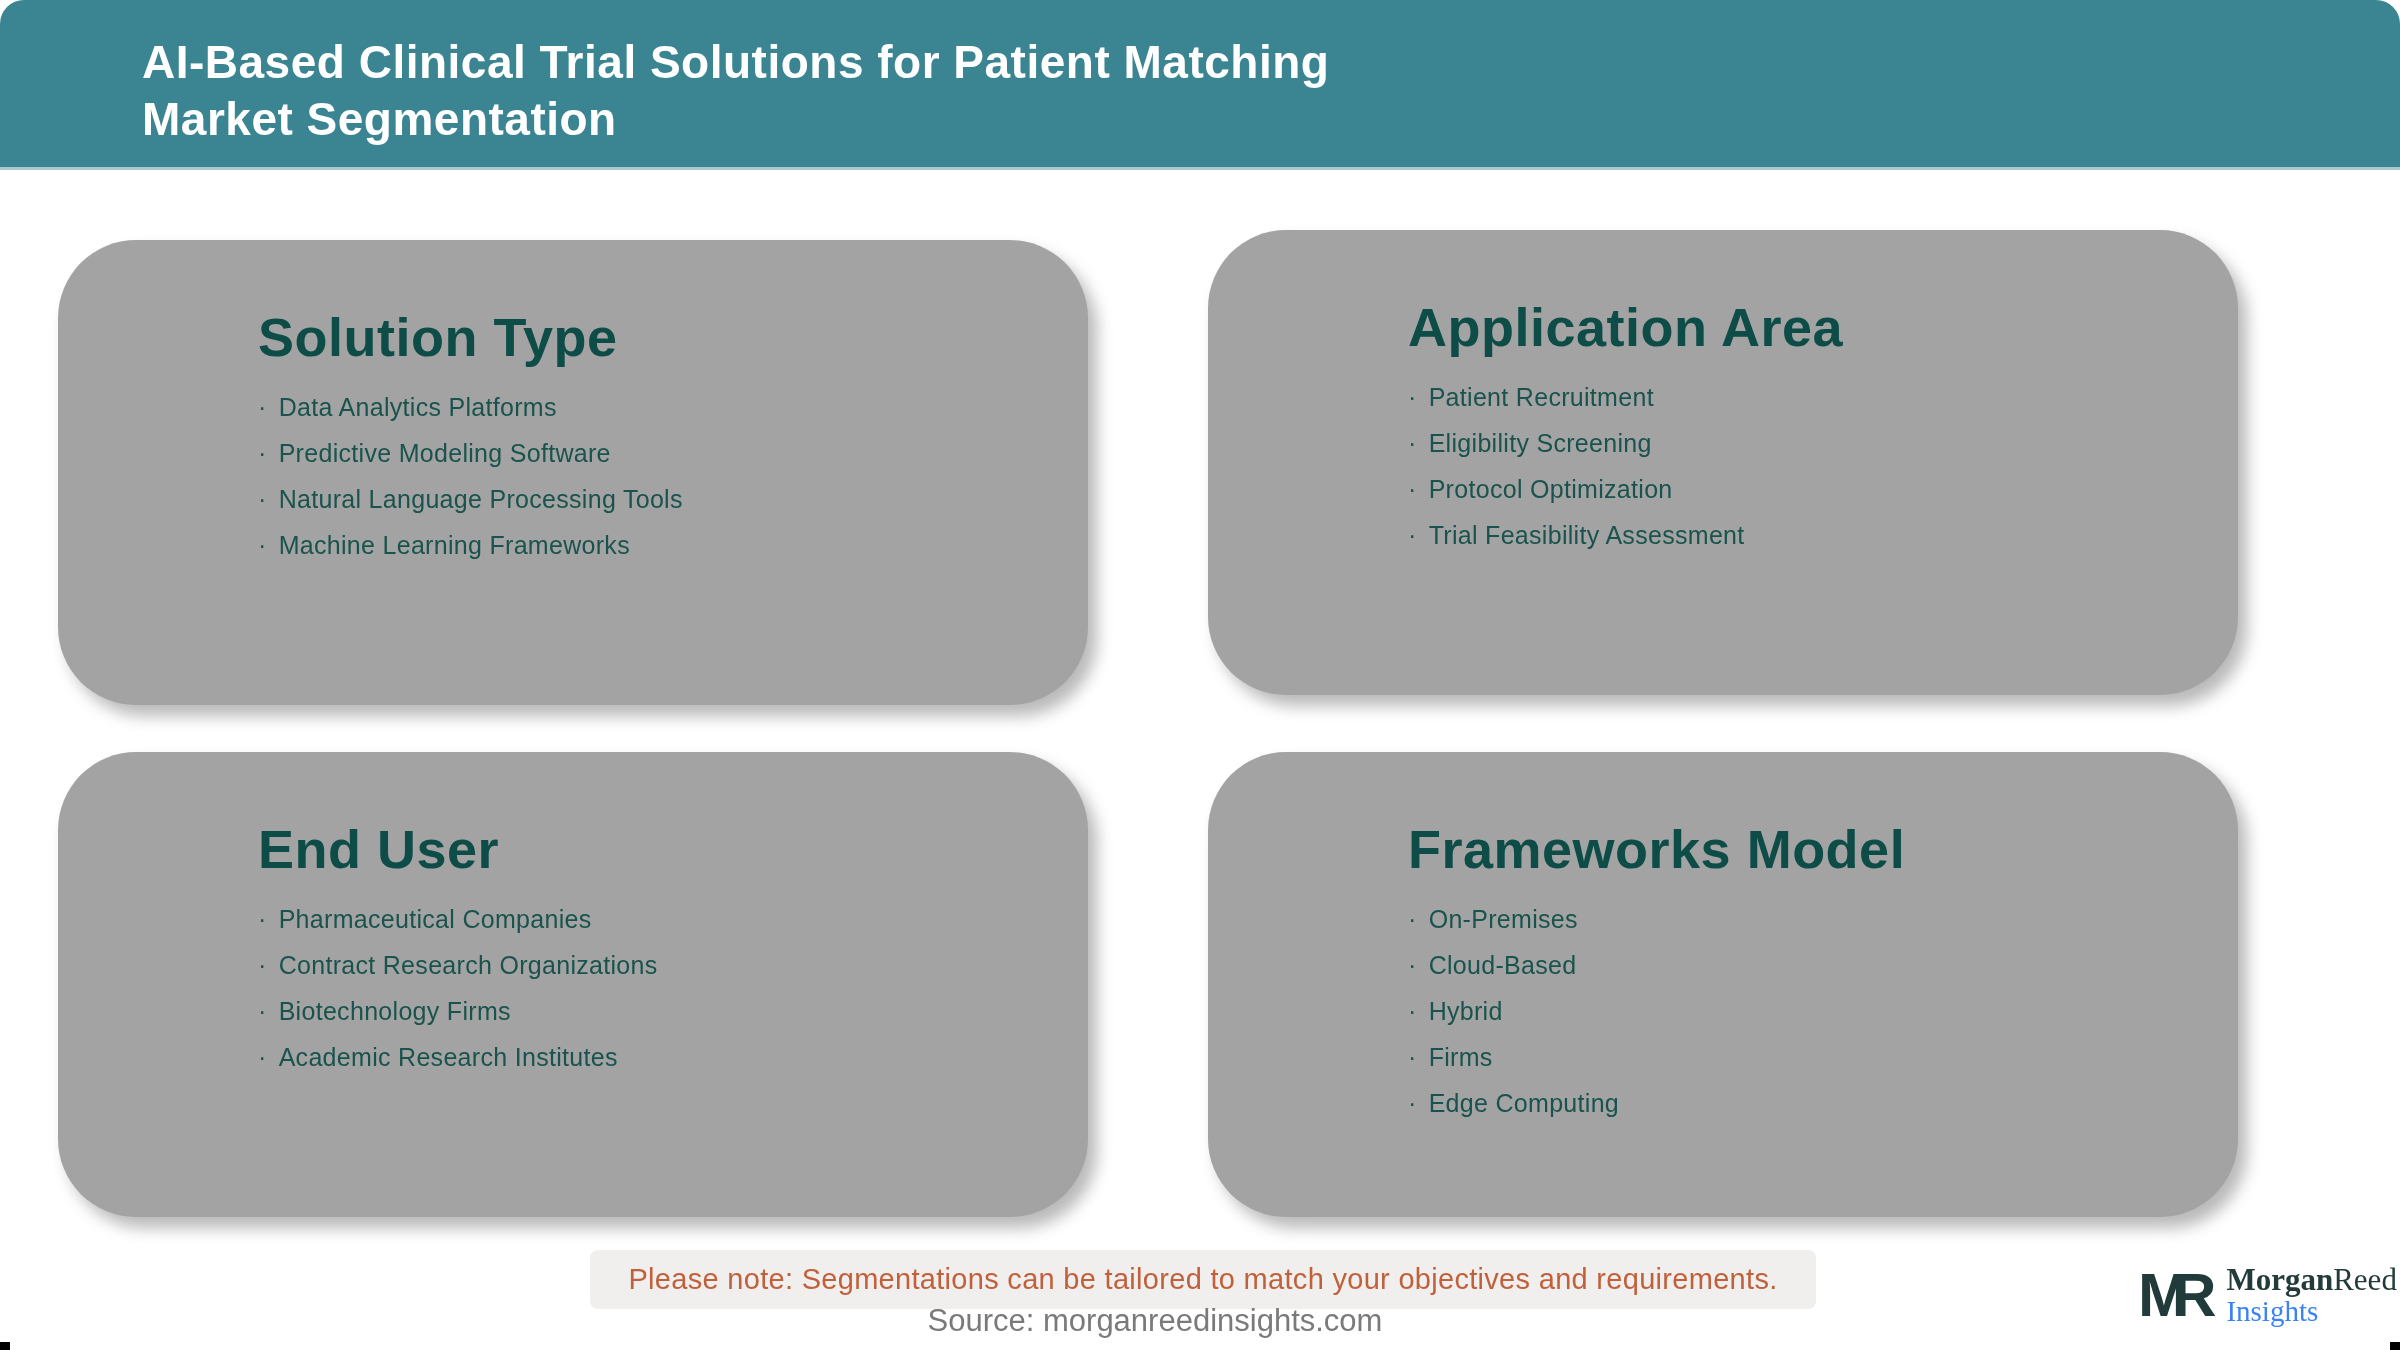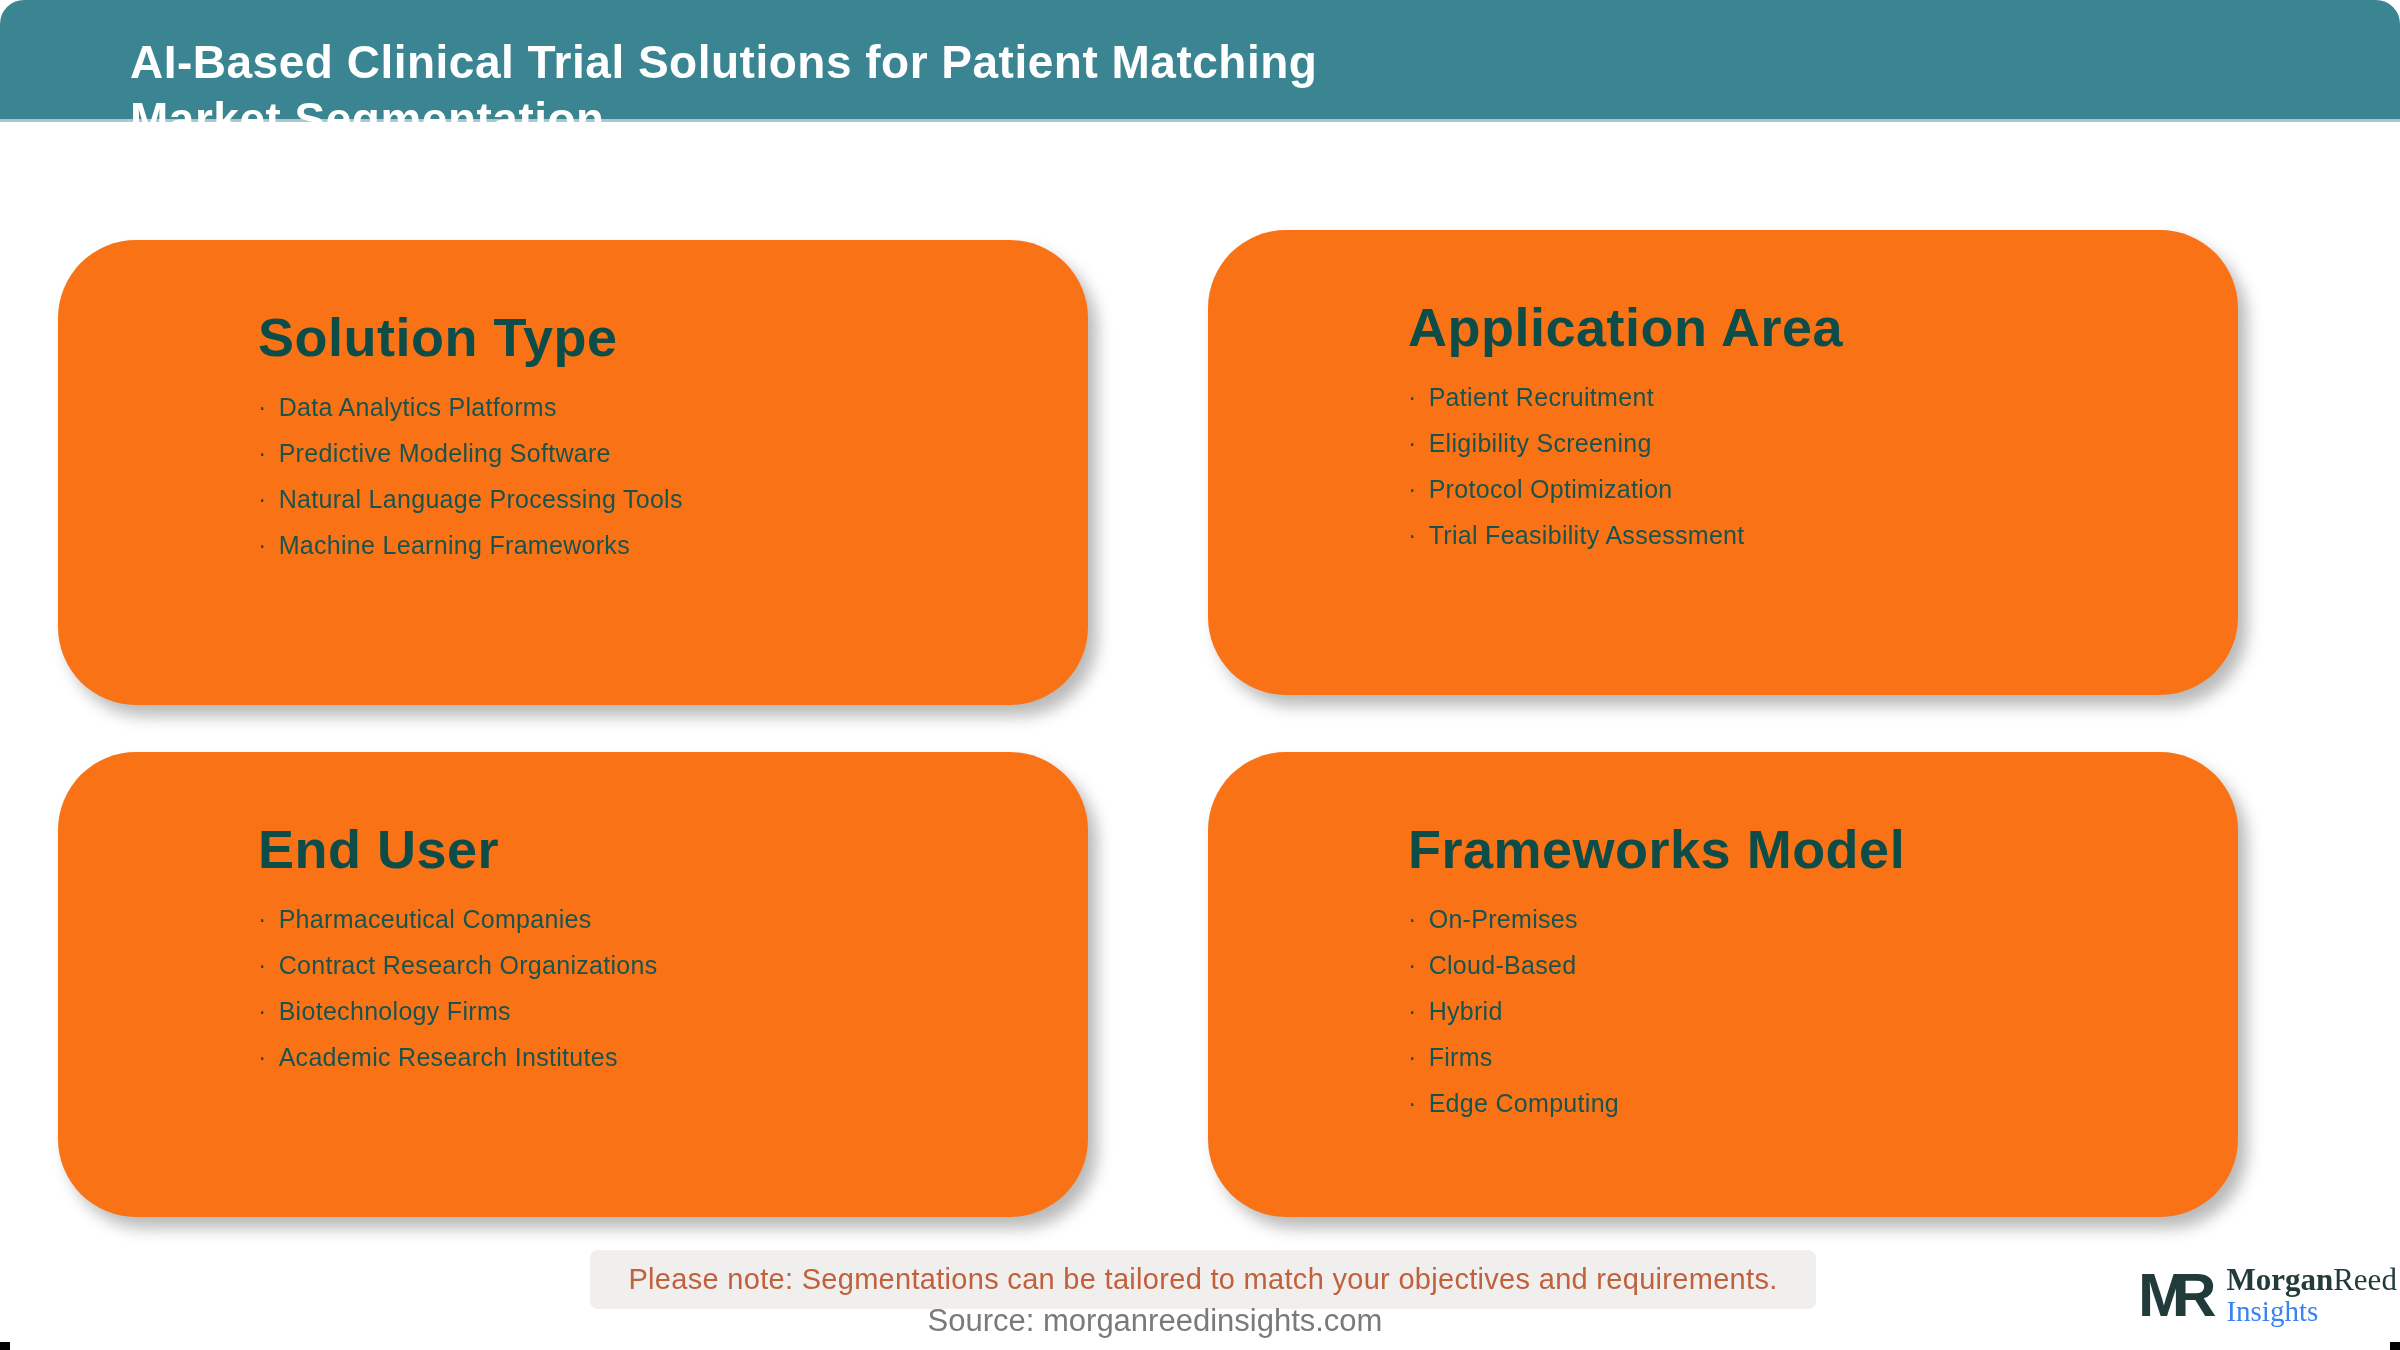--- a/index.html
+++ b/index.html
@@ -2,31 +2,31 @@
 <html><head>
 <meta charset="utf-8">
 <style>
   html,body{margin:0;padding:0;background:#ffffff;}
   .stage{
     position:relative;width:2400px;height:1350px;overflow:hidden;
     background:#ffffff;font-family:"Liberation Sans",sans-serif;
   }
   
   .header{
-    position:absolute;left:0;top:0;width:2400px;height:122px;
+    position:absolute;left:0;top:0;width:2400px;height:170px;
     background:#3a8591;border-radius:24px 24px 0 0;
-    border-bottom:3px solid #a9c9cf;box-sizing:border-box;
+    border-bottom:3px solid #a9c9cf;box-sizing:border-box;padding-left:12px;
   }
   .header .title{
     padding:34px 60px 0 130px;color:#ffffff;font-weight:700;
     font-size:46px;line-height:57px;letter-spacing:0.5px;
   }
   
   .card{
-    position:absolute;width:1030px;height:465px;background:#f97316;
+    position:absolute;width:1030px;height:465px;background:#a3a3a3;
     border-radius:78px;box-shadow:9px 11px 16px rgba(0,0,0,0.28);
     box-sizing:border-box;padding:64px 58px 0 200px;
   }
   .card-tl{left:58px;top:240px;}
   .card-tr{left:1208px;top:230px;}
   .card-bl{left:58px;top:752px;}
   .card-br{left:1208px;top:752px;}
   .card h2{
     margin:0;font-size:54px;line-height:66px;font-weight:700;
     color:#0d4c47;letter-spacing:0.5px;

